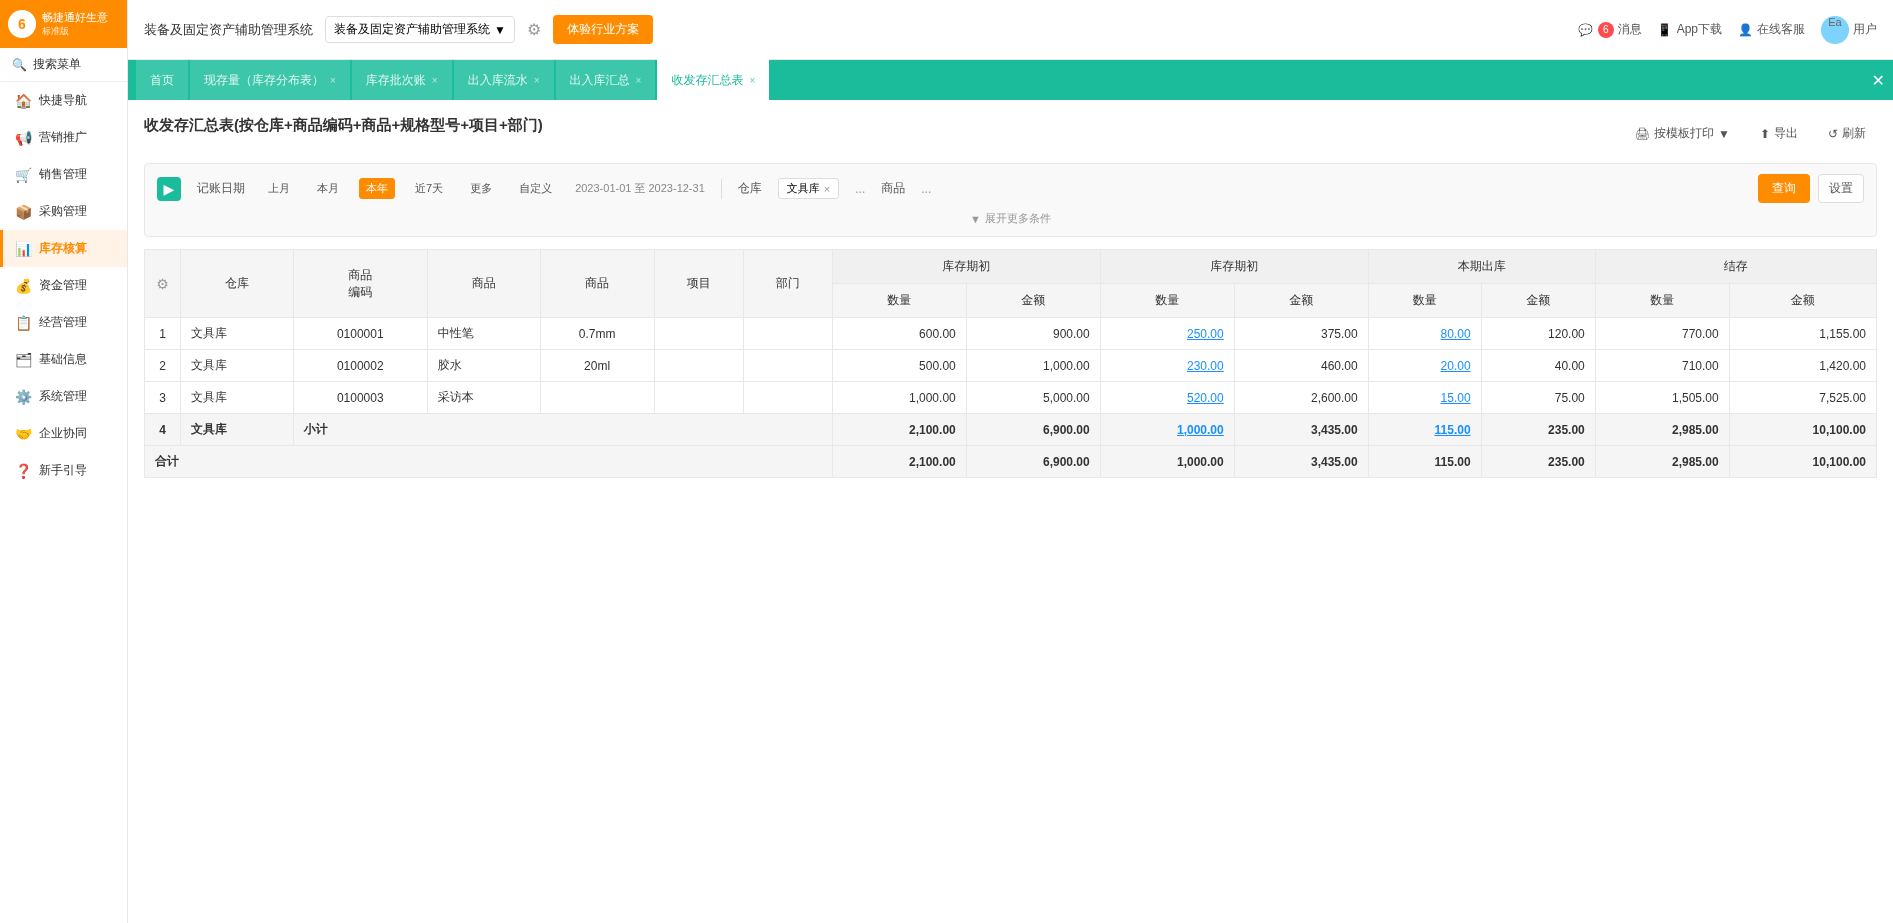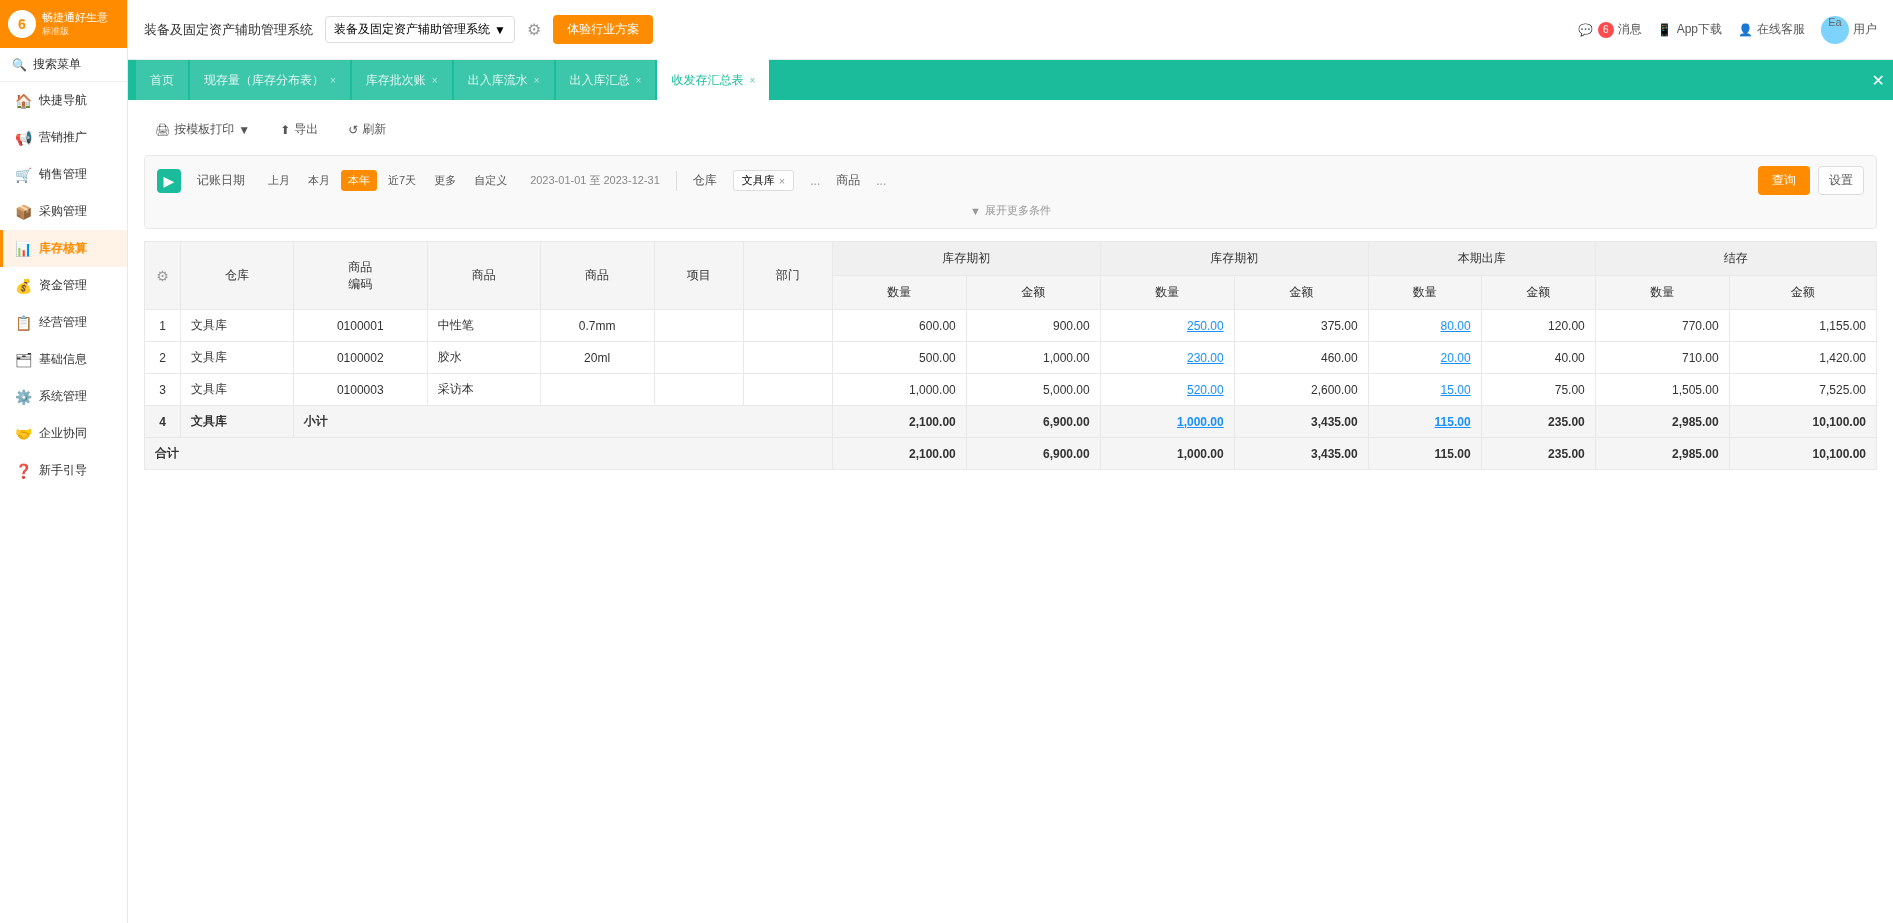--- a/index.html
+++ b/index.html
@@ -40,21 +40,21 @@
     
     .page { flex: 1; overflow-y: auto; background: #fff; }
     .page-inner { padding: 16px; }
     .page-title { font-size: 15px; font-weight: bold; color: #333; margin-bottom: 16px; }
 
     
     .filter-bar { background: #f9f9f9; border: 1px solid #e8e8e8; border-radius: 4px; padding: 10px 12px; margin-bottom: 12px; }
     .filter-row { display: flex; align-items: center; gap: 16px; flex-wrap: wrap; }
     .filter-expand-btn { width: 24px; height: 24px; background: #1abc9c; color: #fff; border: none; border-radius: 4px; display: flex; align-items: center; justify-content: center; cursor: pointer; font-size: 14px; }
     .filter-label { color: #555; font-size: 12px; white-space: nowrap; }
-    .date-presets { display: flex; align-items: center; gap: 4px; }
+    .date-presets { display: flex; align-items: center; gap: 13px; }
     .date-preset { padding: 2px 6px; font-size: 11px; border-radius: 3px; cursor: pointer; color: #555; border: 1px solid transparent; }
     .date-preset.active { background: #ff8c00; color: #fff; border-color: #ff8c00; }
     .date-range { font-size: 11px; color: #888; }
     .filter-divider { height: 20px; width: 1px; background: #ddd; }
     .filter-tag { display: flex; align-items: center; gap: 4px; background: #fff; border: 1px solid #ddd; border-radius: 3px; padding: 2px 8px; font-size: 11px; }
     .filter-tag .remove { cursor: pointer; color: #999; }
     .filter-dots { color: #999; cursor: pointer; }
     .filter-actions { margin-left: auto; display: flex; gap: 8px; }
     .btn-query { background: #ff8c00; color: #fff; border: none; border-radius: 4px; padding: 5px 14px; font-size: 12px; cursor: pointer; }
     .btn-settings { background: #fff; color: #555; border: 1px solid #ddd; border-radius: 4px; padding: 5px 10px; font-size: 12px; cursor: pointer; }
@@ -197,20 +197,21 @@
     <div class="tab active">
       <span>收发存汇总表</span>
       <span class="close">×</span>
     </div>
     <span class="tabbar-close">✕</span>
   </div>
 
   <div class="page">
     <div class="page-inner">
       <div style="display:flex;align-items:center;justify-content:space-between;margin-bottom:12px;">
+        <h2 class="page-title">收发存汇总表(按仓库+商品编码+商品+规格型号+项目+部门)</h2>
         <div style="display:flex;gap:8px;align-items:center;">
           <div class="toolbar-btn">
             <span>🖨</span>
             <span>按模板打印</span>
             <span>▼</span>
           </div>
           <div class="toolbar-btn">
             <span>⬆</span>
             <span>导出</span>
           </div>

